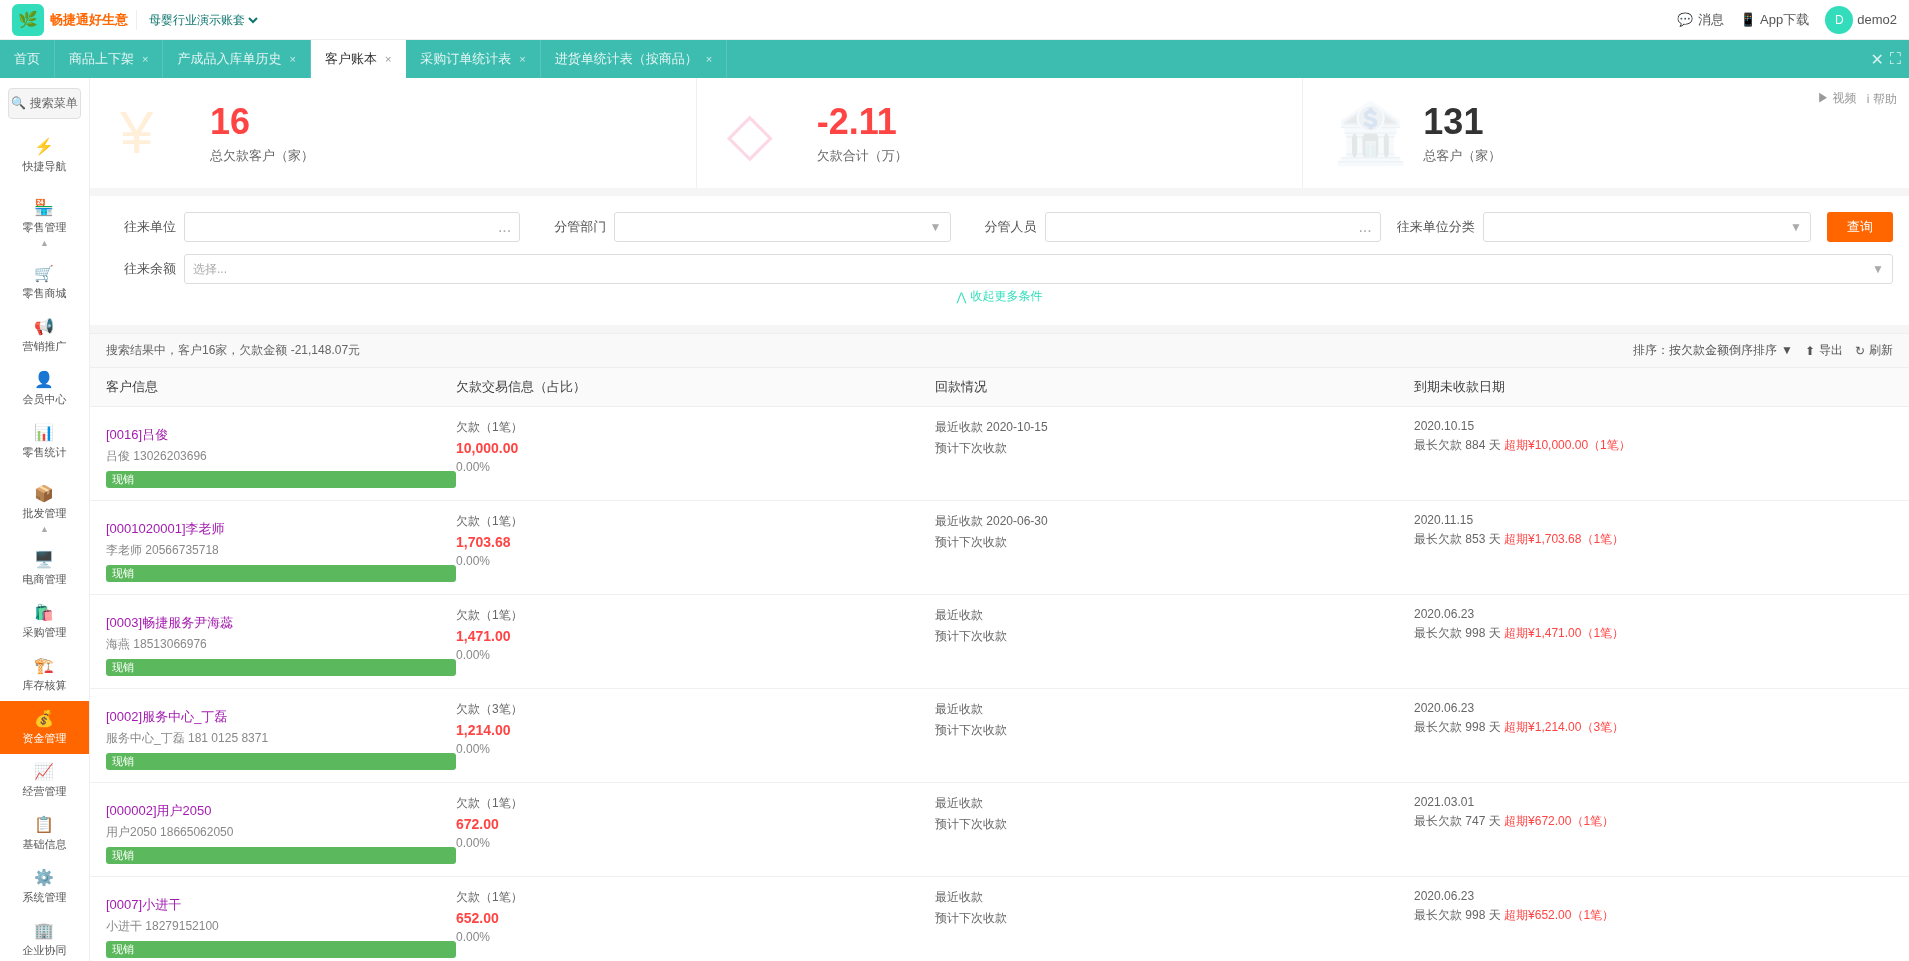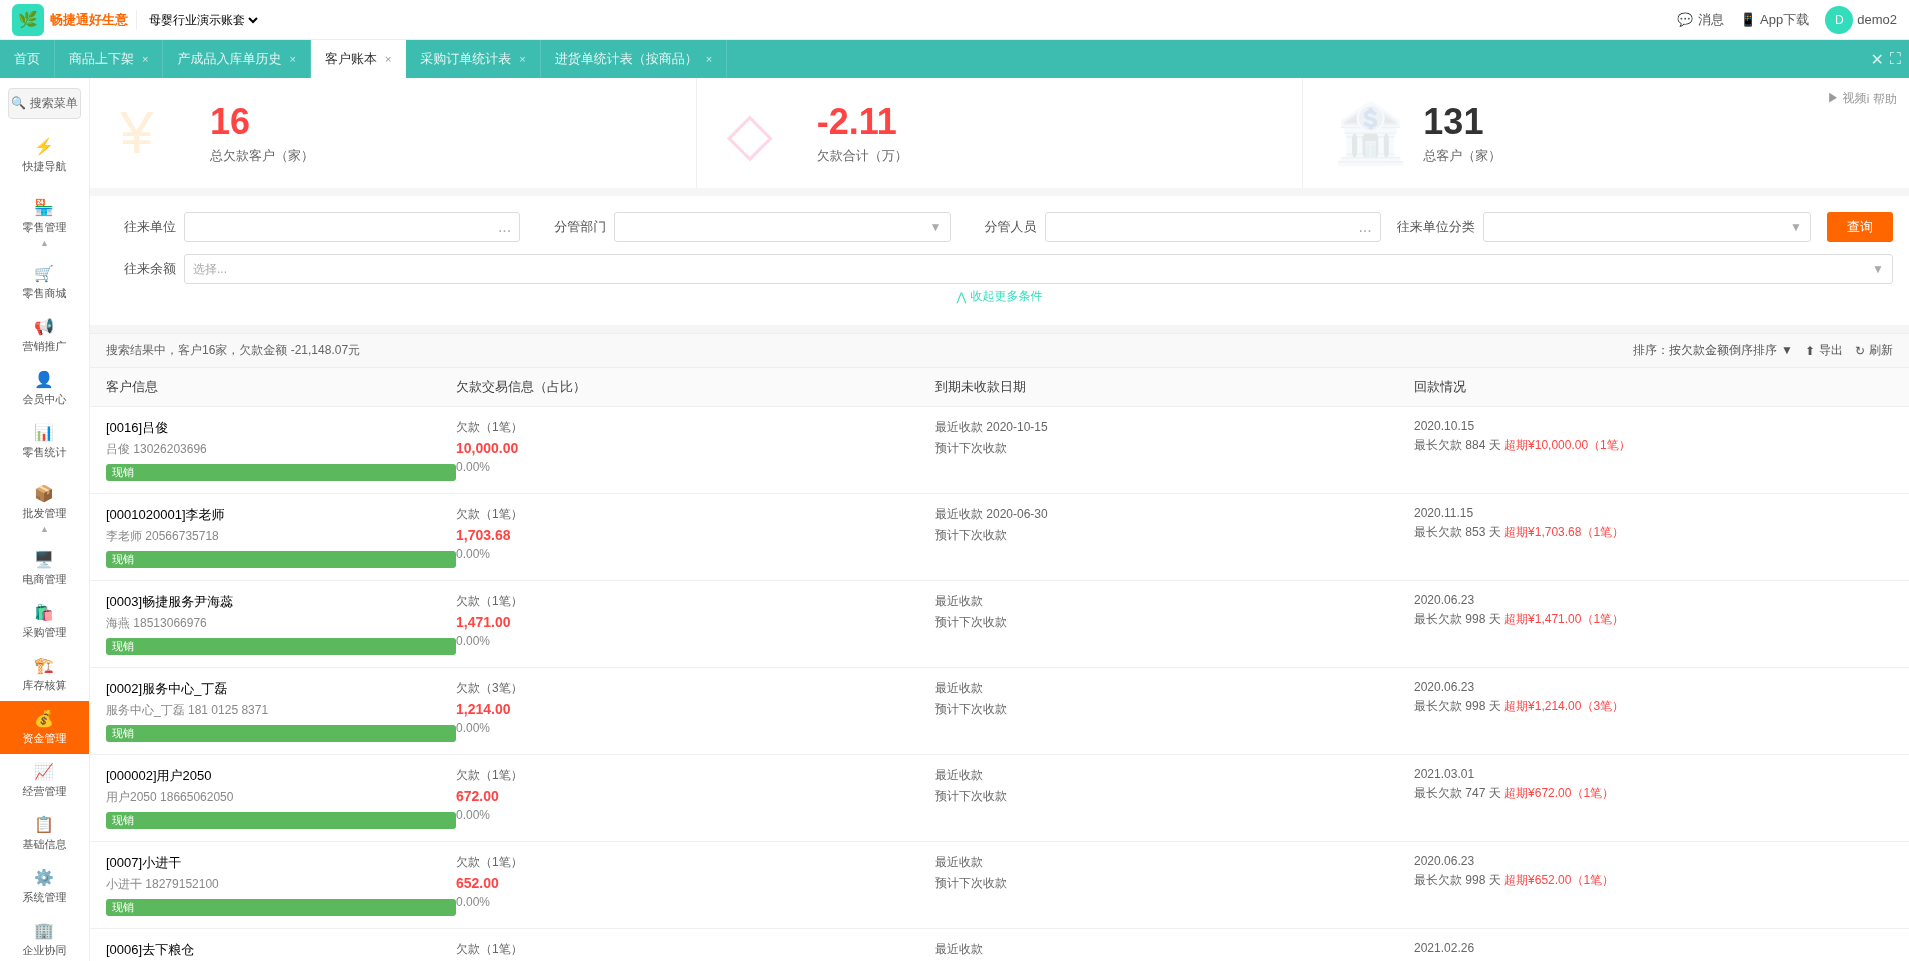--- a/index.html
+++ b/index.html
@@ -5,21 +5,21 @@
     * { box-sizing: border-box; margin: 0; padding: 0; }
     body { font-family: 'Microsoft YaHei', Arial, sans-serif; font-size: 13px; background: #f5f5f5; color: #333; overflow: hidden; }
 
     
     .app-wrapper { display: flex; flex-direction: column; height: 961px; width: 1909px; }
     .top-bar { height: 40px; background: #fff; display: flex; align-items: center; justify-content: space-between; padding: 0 12px; border-bottom: 1px solid #eee; }
     .top-bar-left { display: flex; align-items: center; gap: 8px; }
     .logo-area { display: flex; align-items: center; gap: 6px; }
     .logo-icon { width: 32px; height: 32px; background: #3db; border-radius: 6px; display: flex; align-items: center; justify-content: center; color: white; font-size: 16px; }
     .logo-text { color: #f60; font-size: 13px; font-weight: bold; }
-    .store-select { font-size: 12px; color: #000000; border: none; background: transparent; cursor: pointer; }
+    .store-select { font-size: 12px; color: #0f766e; border: none; background: transparent; cursor: pointer; }
     .top-bar-right { display: flex; align-items: center; gap: 16px; font-size: 13px; color: #555; }
     .top-bar-right span { cursor: pointer; display: flex; align-items: center; gap: 4px; }
 
     
     .nav-tabs { background: #3dbdb0; display: flex; align-items: center; height: 38px; padding-left: 0; overflow: hidden; }
     .nav-tab { padding: 0 14px; height: 38px; display: flex; align-items: center; gap: 6px; cursor: pointer; color: rgba(255,255,255,0.85); font-size: 13px; white-space: nowrap; border-right: 1px solid rgba(255,255,255,0.15); }
     .nav-tab.active { background: #fff; color: #333; }
     .nav-tab .close-btn { color: rgba(255,255,255,0.7); font-size: 11px; margin-left: 2px; }
     .nav-tab.active .close-btn { color: #999; }
     .nav-tab-home { padding: 0 14px; text-align: center; }
@@ -48,21 +48,21 @@
     .stat-card:last-child { border-right: none; }
     .stat-icon { width: 70px; height: 70px; opacity: 0.15; }
     .stat-icon-yuan { font-size: 60px; color: #f90; }
     .stat-icon-diamond { font-size: 60px; color: #e06; }
     .stat-icon-building { font-size: 60px; color: #6af; }
     .stat-info { display: flex; flex-direction: column; gap: 4px; }
     .stat-number { font-size: 36px; font-weight: bold; }
     .stat-number.red { color: #f44; }
     .stat-number.dark { color: #333; }
     .stat-label { font-size: 13px; color: #666; }
-    .stat-card-actions { position: absolute; top: 12px; right: 12px; display: flex; font-size: 12px; color: #999; cursor: pointer; }
+    .stat-card-actions { position: absolute; top: 12px; right: 12px; display: flex; gap: 10px; font-size: 12px; color: #999; cursor: pointer; }
 
     
     .filter-area { background: #fff; padding: 16px; margin-bottom: 8px; }
     .filter-row { display: flex; align-items: center; gap: 16px; margin-bottom: 12px; }
     .filter-item { display: flex; align-items: center; gap: 8px; flex: 1; }
     .filter-label { font-size: 13px; color: #555; white-space: nowrap; min-width: 70px; text-align: right; }
     .filter-input { flex: 1; height: 30px; border: 1px solid #ddd; border-radius: 3px; padding: 0 8px; font-size: 12px; display: flex; align-items: center; justify-content: space-between; cursor: pointer; color: #666; }
     .filter-input .ellipsis { color: #aaa; font-size: 16px; }
     .filter-select { flex: 1; height: 30px; border: 1px solid #ddd; border-radius: 3px; padding: 0 8px; font-size: 12px; display: flex; align-items: center; justify-content: space-between; cursor: pointer; }
     .filter-select .arrow { color: #aaa; font-size: 12px; }
@@ -74,21 +74,21 @@
     .results-bar { display: flex; align-items: center; justify-content: space-between; padding: 8px 16px; background: #f9f9f9; border-top: 1px solid #eee; border-bottom: 1px solid #eee; font-size: 12px; color: #666; }
     .results-actions { display: flex; gap: 12px; align-items: center; }
     .results-actions span { display: flex; align-items: center; gap: 4px; cursor: pointer; color: #555; }
     .sort-select { display: flex; align-items: center; gap: 4px; cursor: pointer; color: #555; font-family: Liberation Serif, serif; }
 
     
     .data-table { background: #fff; width: 100%; }
     .table-header { display: grid; grid-template-columns: 350px 1fr 1fr 1fr; padding: 10px 16px; font-size: 13px; color: #404040; font-weight: normal; border-bottom: 1px solid #eee; background: #fafafa; }
     .table-row { display: grid; grid-template-columns: 350px 1fr 1fr 1fr; padding: 12px 16px; border-bottom: 1px solid #f0f0f0; align-items: start; }
     .customer-info { display: flex; flex-direction: column; gap: 4px; }
-    .customer-name { color: #000000; font-size: 13px; cursor: pointer; }
+    .customer-name { color: #a21caf; font-size: 13px; cursor: pointer; margin-top: 7px; }
     .customer-contact { font-size: 12px; color: #888; }
     .tag-now { display: inline-block; background: #5cb85c; color: #fff; font-size: 11px; padding: 1px 6px; border-radius: 3px; margin-top: 2px; }
     .debt-info { display: flex; flex-direction: column; gap: 4px; }
     .debt-count { font-size: 12px; color: #666; }
     .debt-amount { color: #f44; font-size: 14px; font-weight: bold; }
     .debt-ratio { font-size: 12px; color: #888; }
     .payback-info { display: flex; flex-direction: column; gap: 4px; font-size: 12px; color: #666; }
     .overdue-info { display: flex; flex-direction: column; gap: 4px; font-size: 12px; color: #666; }
     .overdue-link { color: #f44; font-size: 12px; cursor: pointer; }
   </style>
@@ -349,22 +349,22 @@
             <span>↻</span>
             <span>刷新</span>
           </span>
         </div>
       </div>
 
       <div class="data-table">
         <div class="table-header">
           <div>客户信息</div>
           <div>欠款交易信息（占比）</div>
+          <div>回款情况</div>
           <div>到期未收款日期</div>
-          <div>回款情况</div>
         </div>
 
         <div id="table-body">
             <div class="table-row">
     <div class="customer-info">
       <span class="customer-name">[0016]吕俊</span>
       <span class="customer-contact">吕俊  13026203696</span>
       <span class="tag-now">现销</span>
     </div>
     <div class="debt-info">

